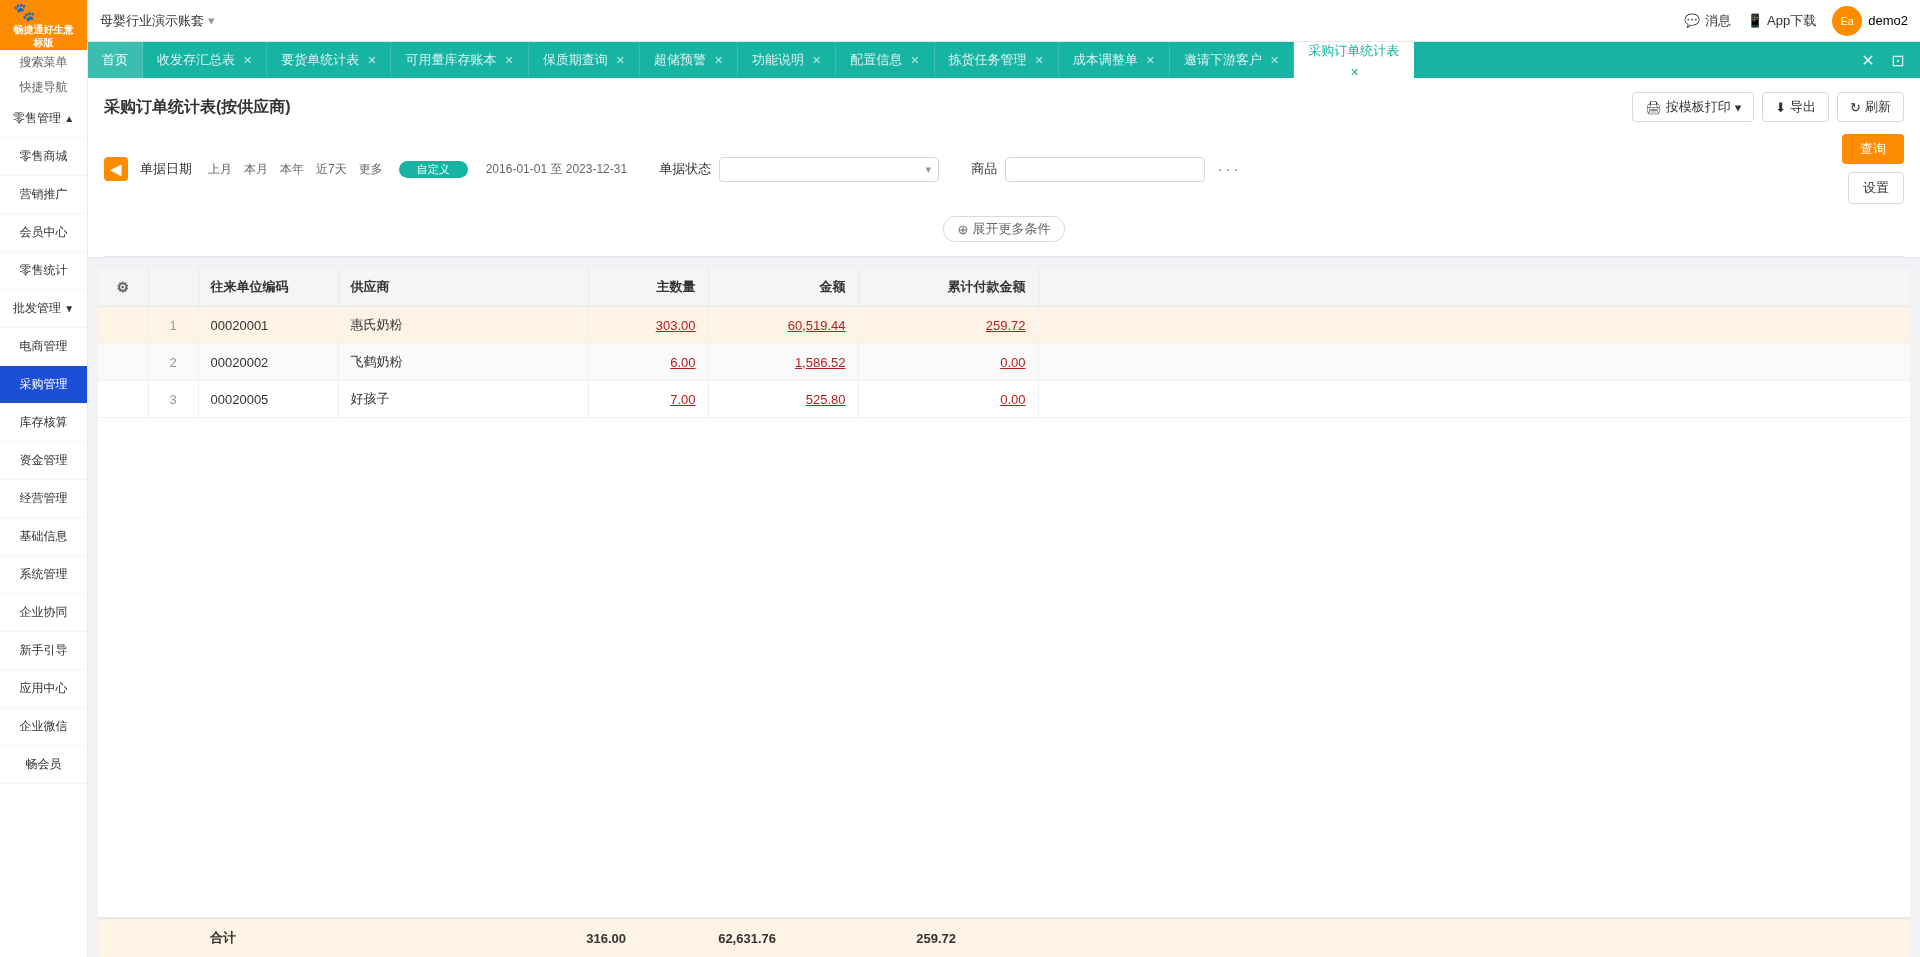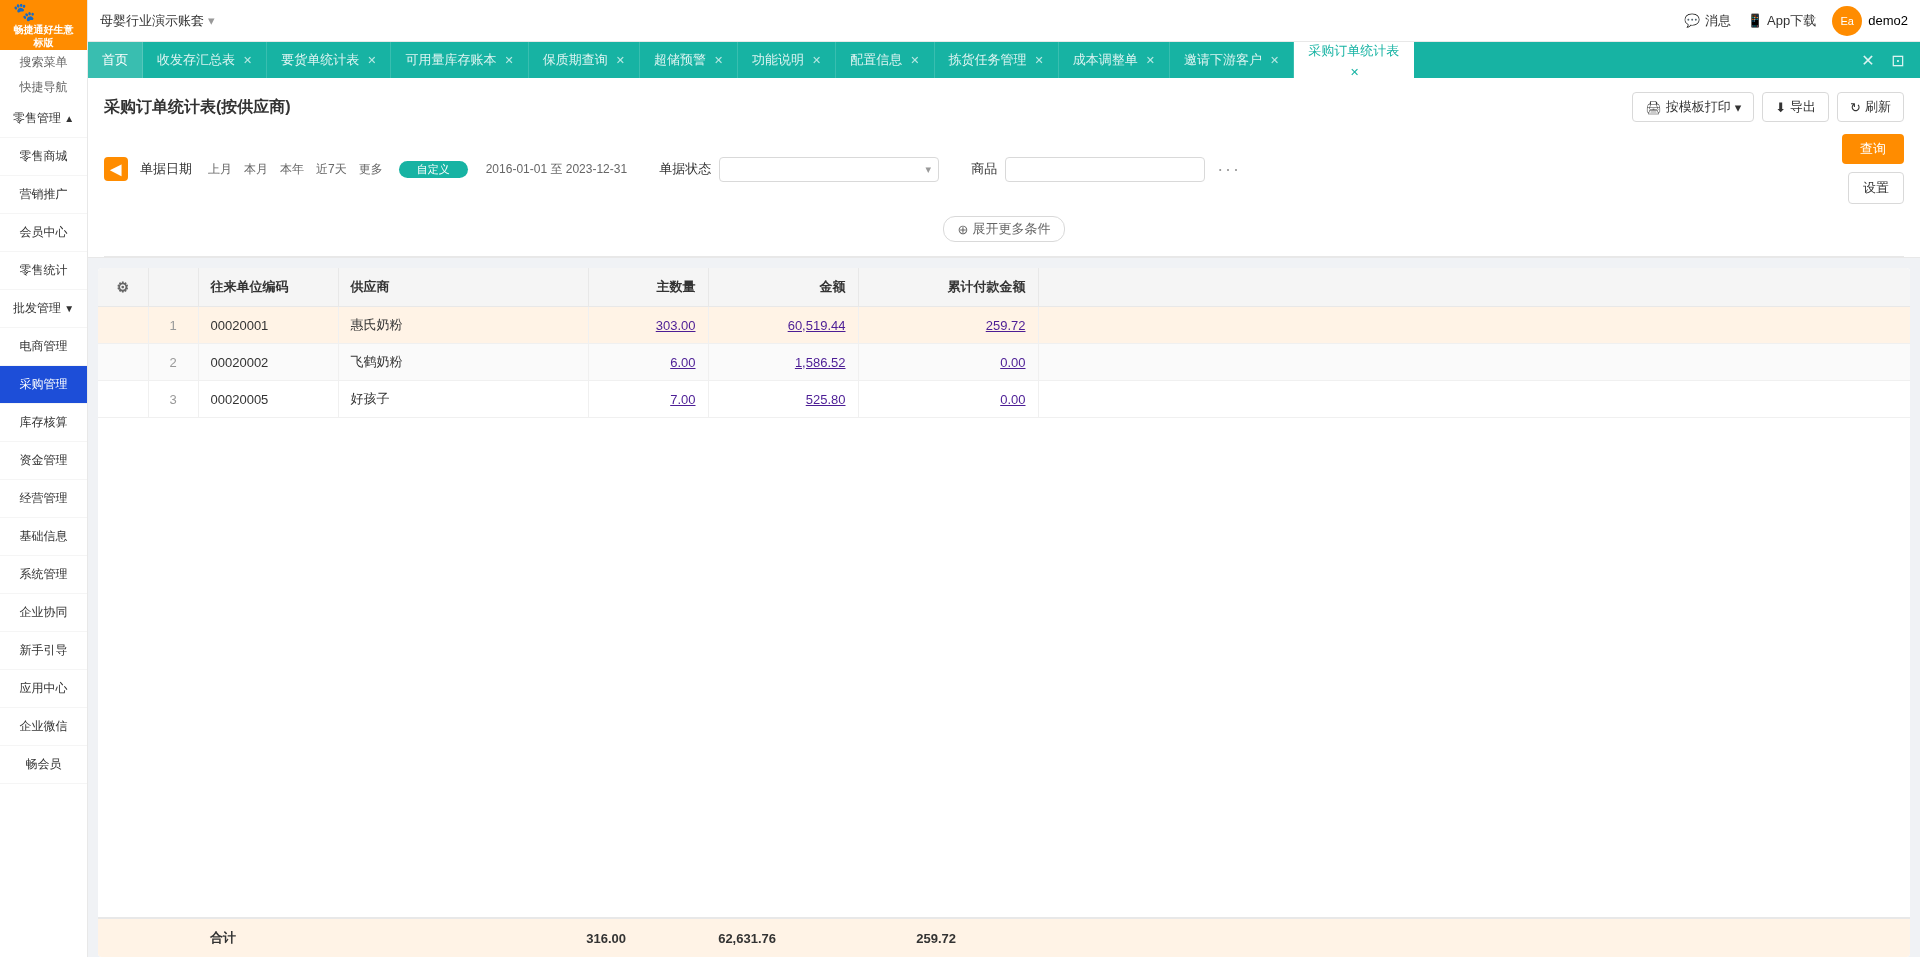--- a/index.html
+++ b/index.html
@@ -71,21 +71,21 @@
 
     
     .table-area { flex: 1; background: #fff; margin: 10px 10px 0; border-radius: 4px; overflow: hidden; display: flex; flex-direction: column; }
     .table-scroll { flex: 1; overflow-y: auto; }
     table { width: 100%; border-collapse: collapse; }
     thead tr { background: #f5f5f5; }
     th { padding: 10px 12px; text-align: left; font-size: 13px; color: #333; font-weight: 600; border-bottom: 1px solid #e8e8e8; border-right: 1px solid #e8e8e8; white-space: nowrap; }
     th:last-child { border-right: none; }
     td { padding: 9px 12px; font-size: 13px; color: #333; border-bottom: 1px solid #f0f0f0; border-right: 1px solid #f0f0f0; }
     td:last-child { border-right: none; }
-    .td-link { color: #4c1d95; text-decoration: underline; cursor: pointer; }
+    .td-link { color: #b91c1c; text-decoration: underline; cursor: pointer; }
     tr.row-highlight { background: #fff3e6; }
     tr.row-normal:nth-child(even) { background: #fafafa; }
     .th-settings { width: 36px; text-align: center; }
     .settings-icon { color: #666; cursor: pointer; font-size: 14px; }
     .col-num { width: 50px; text-align: center; color: #999; }
     .col-code { width: 140px; }
     .col-supplier { width: 250px; }
     .col-qty { width: 120px; text-align: right; }
     .col-amount { width: 150px; text-align: right; }
     .col-paid { width: 180px; text-align: right; }

